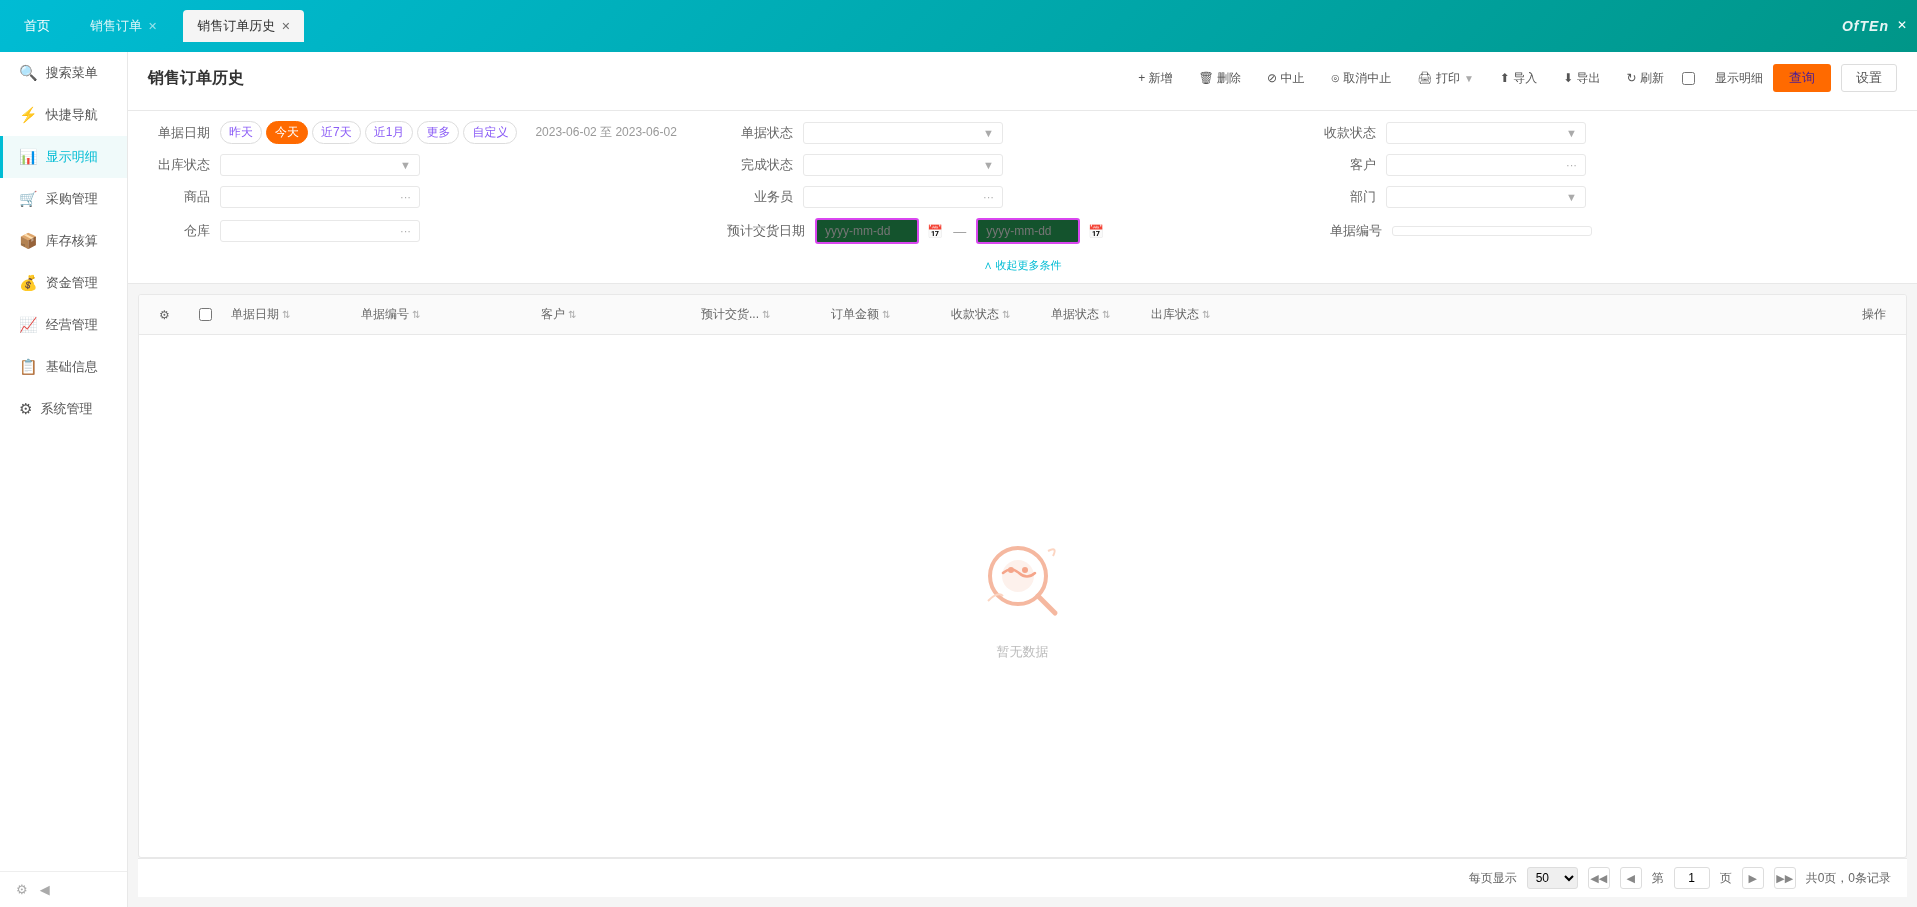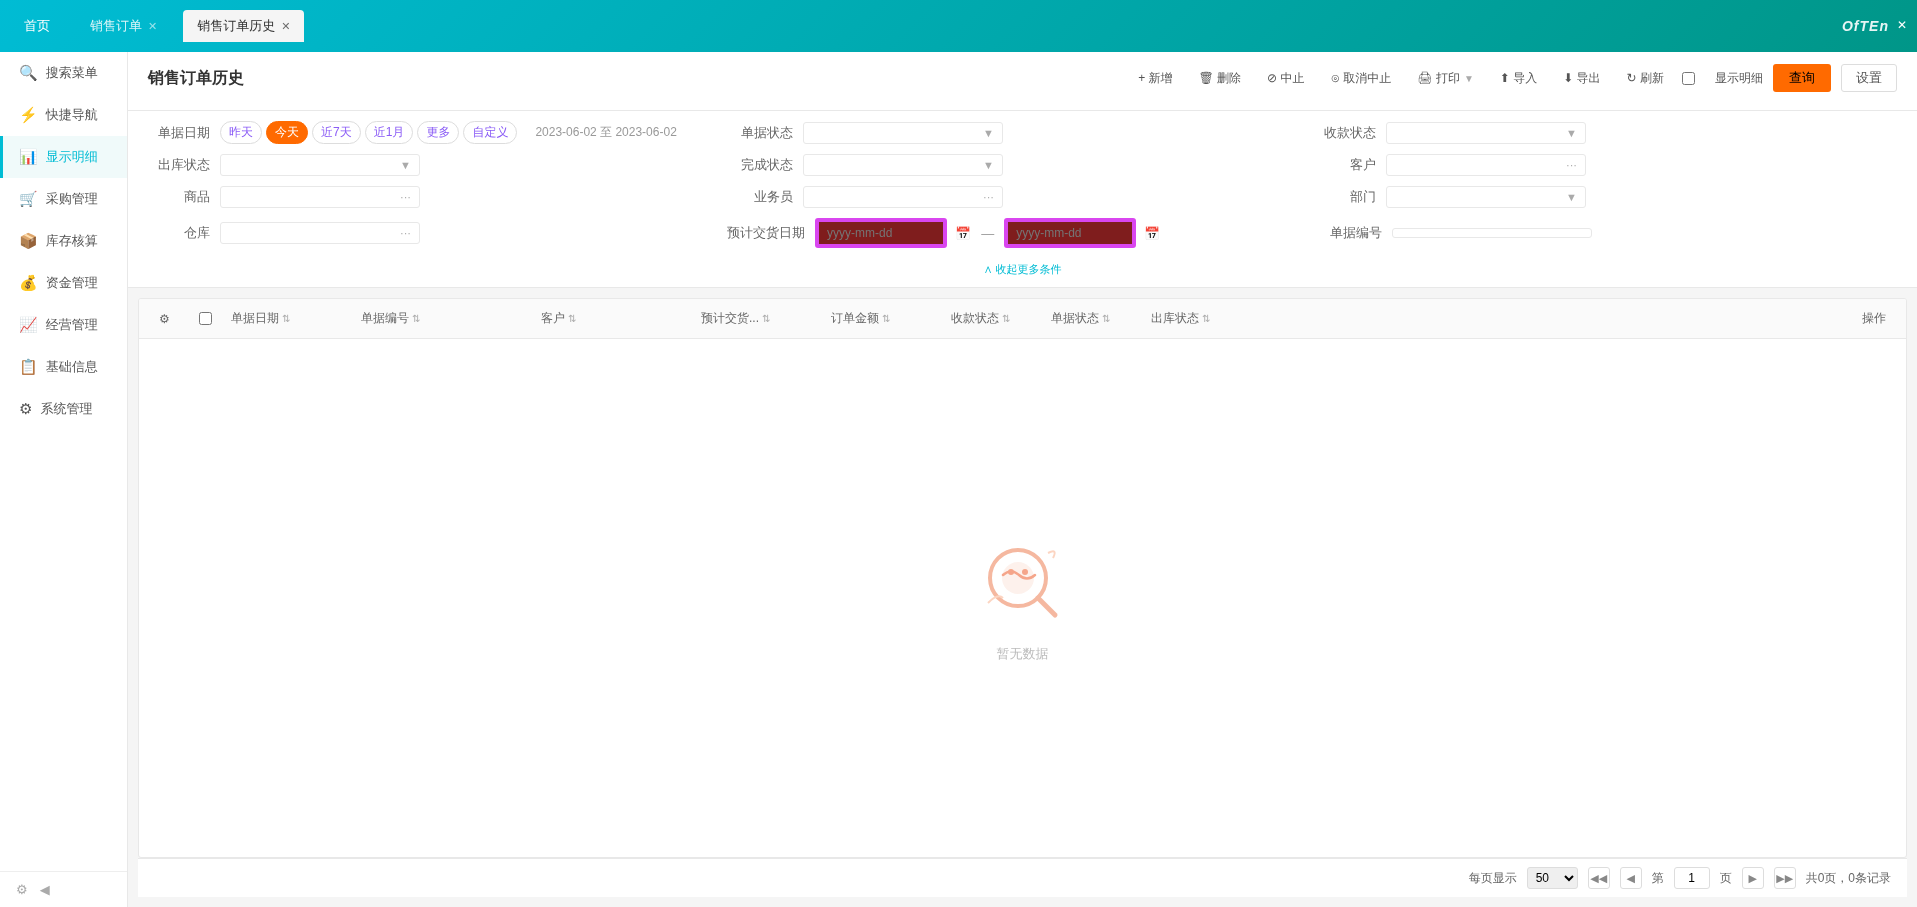--- a/index.html
+++ b/index.html
@@ -122,21 +122,21 @@
       padding: 4px 8px;
       border: none;
       background: none;
       cursor: pointer;
       font-size: 12px;
       color: #555;
       justify-content: center;
     }
     .btn-primary {
       background: #ff6a00;
-      color: #000000;
+      color: #4c1d95;
       border: none;
       padding: 5px 16px;
       border-radius: 3px;
       cursor: pointer;
       font-size: 13px;
     }
     .btn-secondary {
       background: white;
       color: #555;
       border: 1px solid #ddd;
@@ -203,25 +203,25 @@
       border: 1px solid #e8e8e8;
       border-radius: 3px;
       padding: 4px 8px;
       background: white;
       min-width: 220px;
       cursor: pointer;
       justify-content: space-between;
     }
     .select-control .arrow { color: #aaa; font-size: 11px; }
     .date-input {
-      border: 4px solid #d946ef;
+      border: 2px solid #d946ef;
       border-radius: 3px;
       padding: 4px 8px;
-      background: #7f1d1d;
-      width: 132px;
+      background: #14532d;
+      width: 104px;
       font-size: 12px;
       color: #aaa;
     }
     .calendar-icon { color: #aaa; margin-left: 4px; font-size: 13px; }
     .dash { margin: 0 6px; color: #999; }
 
     .collapse-row {
       text-align: center;
       color: #00bcd4;
       font-size: 11px;

